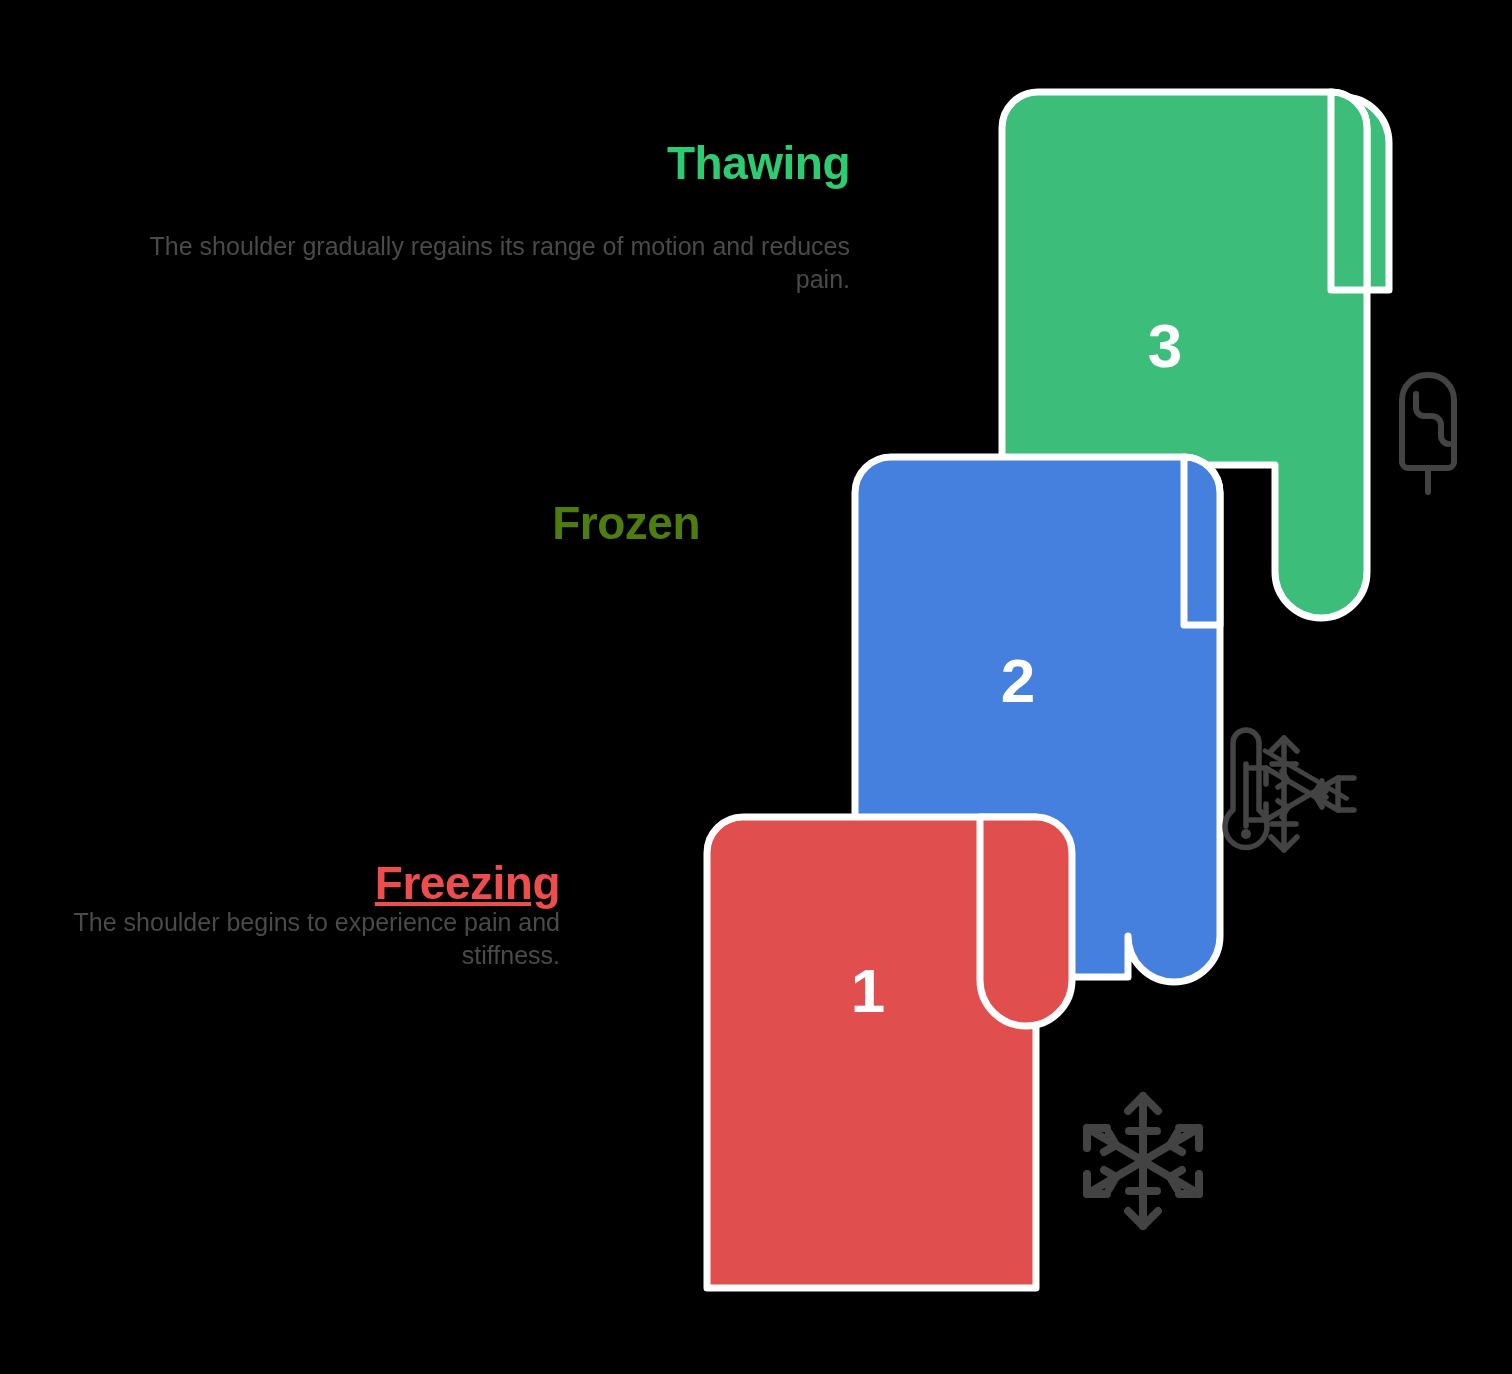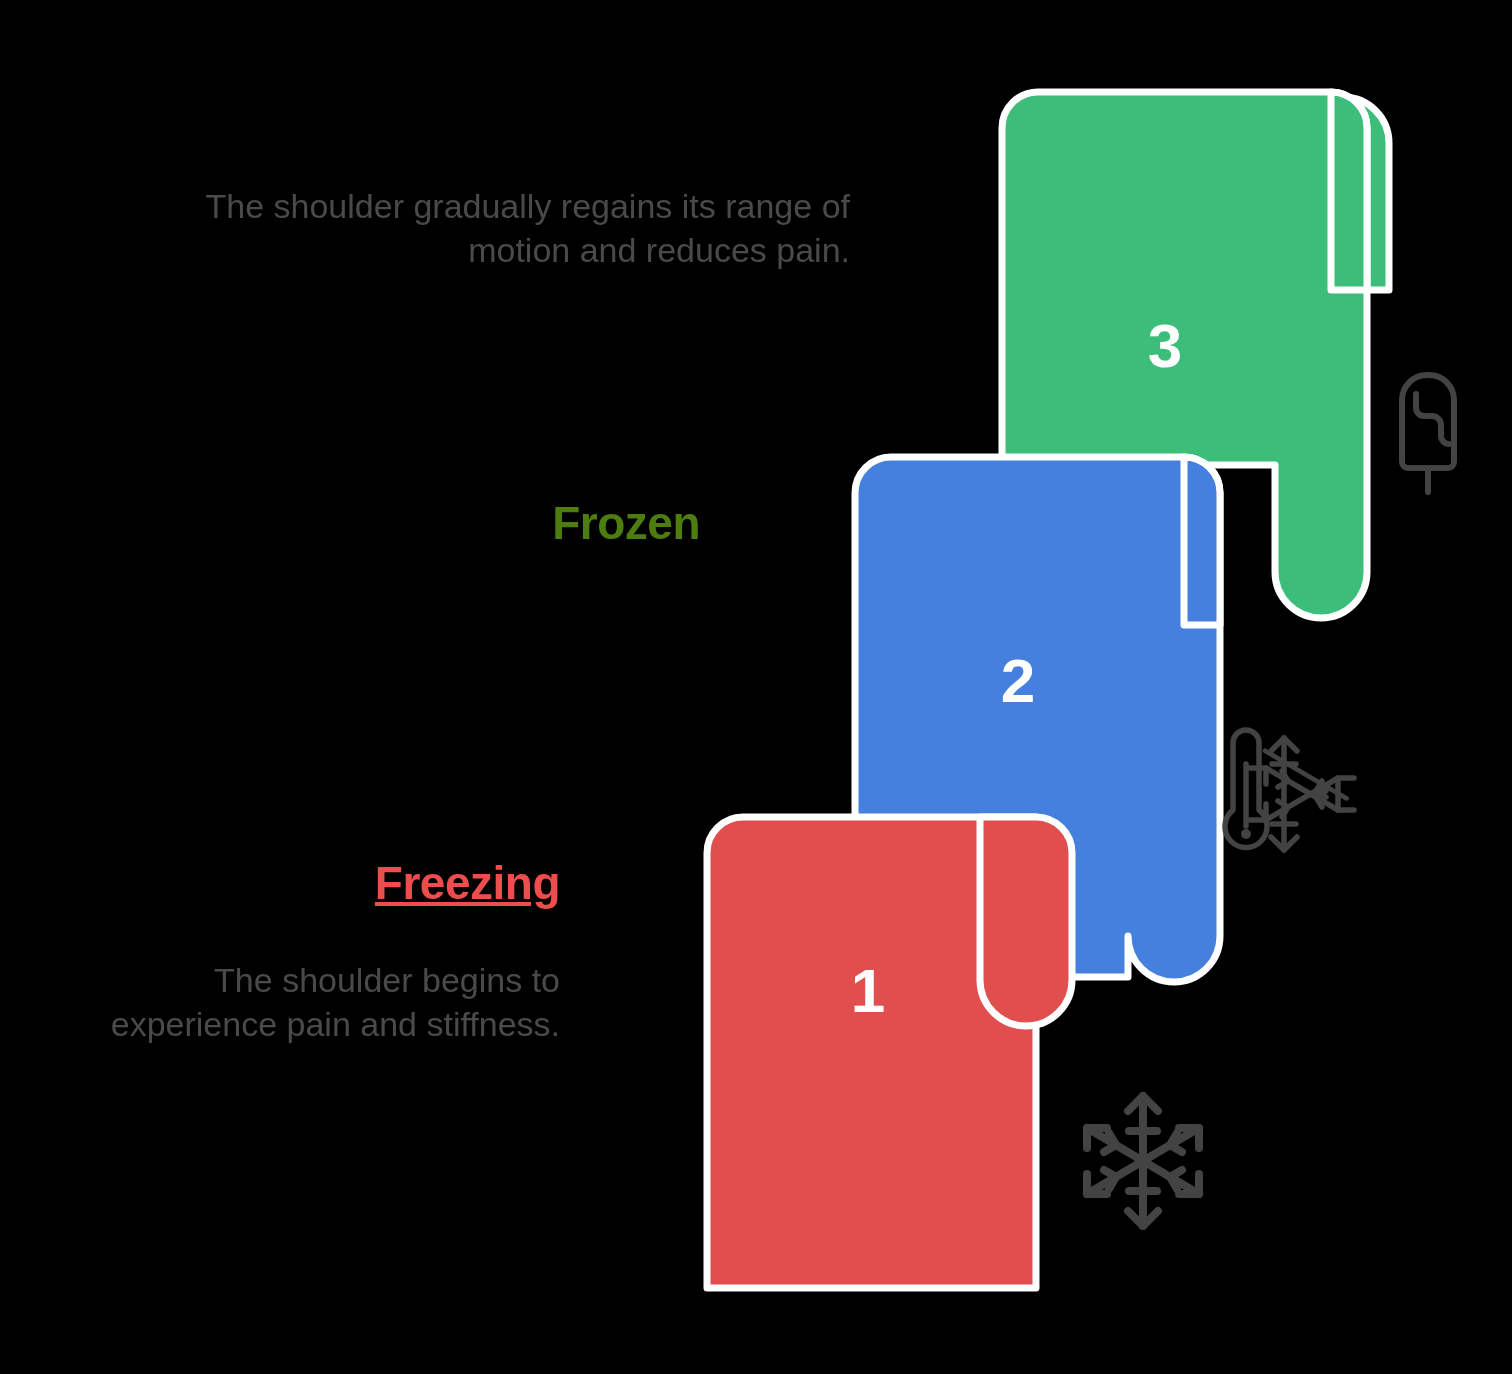--- a/index.html
+++ b/index.html
@@ -28,32 +28,32 @@
     text-align: right;
   }
   .stage-title {
     font-weight: bold;
     font-size: 46px;
     line-height: 1.0;
     letter-spacing: -0.5px;
     white-space: nowrap;
   }
   .stage-desc {
-    font-size: 34px;
+    font-size: 25px;
     line-height: 1.30;
     color: #4a4a4a;
     font-weight: 400;
   }
 
   #text-thawing  { left: 120px; top: 140px;  width: 730px; }
   #text-thawing .stage-desc  { margin-top: 44px; }
   #text-frozen   { left: 120px; top: 500px;  width: 580px; }
   #text-frozen .stage-desc   { margin-top: 50px; }
   #text-freezing { left: 60px;  top: 860px;  width: 500px; }
-  #text-freezing .stage-desc { margin-top: 52px; }
+  #text-freezing .stage-desc { }
 
   
   .ribbon {
     position: absolute;
   }
   .ribbon svg { display: block; overflow: visible; }
 
   .ribbon-number {
     position: absolute;
     color: #ffffff;
@@ -187,20 +187,21 @@
                L 372 170
                A 46 46 0 0 1 326 216
                A 46 46 0 0 1 280 170
                L 280 7
                Z" fill="#e04e4e" stroke="#ffffff" stroke-width="7" stroke-linejoin="round"></path>
     </svg>
     <div class="ribbon-number" style="left:0; top:150px; width:336px;">1</div>
   </div>
 
   <div class="stage-text" id="text-thawing">
+    <div class="stage-title" style="color:#2ecc71;">Thawing</div>
     <div class="stage-desc">The shoulder gradually regains its range of motion and reduces pain.</div>
   </div>
 
   <div class="stage-text" id="text-frozen">
     <div class="stage-title" style="color:#4d7c0f;">Frozen</div>
   </div>
 
   <div class="stage-text" id="text-freezing">
     <div class="stage-title" style="color:#ef4d4d;text-decoration:underline;">Freezing</div>
     <div class="stage-desc">The shoulder begins to experience pain and stiffness.</div>

